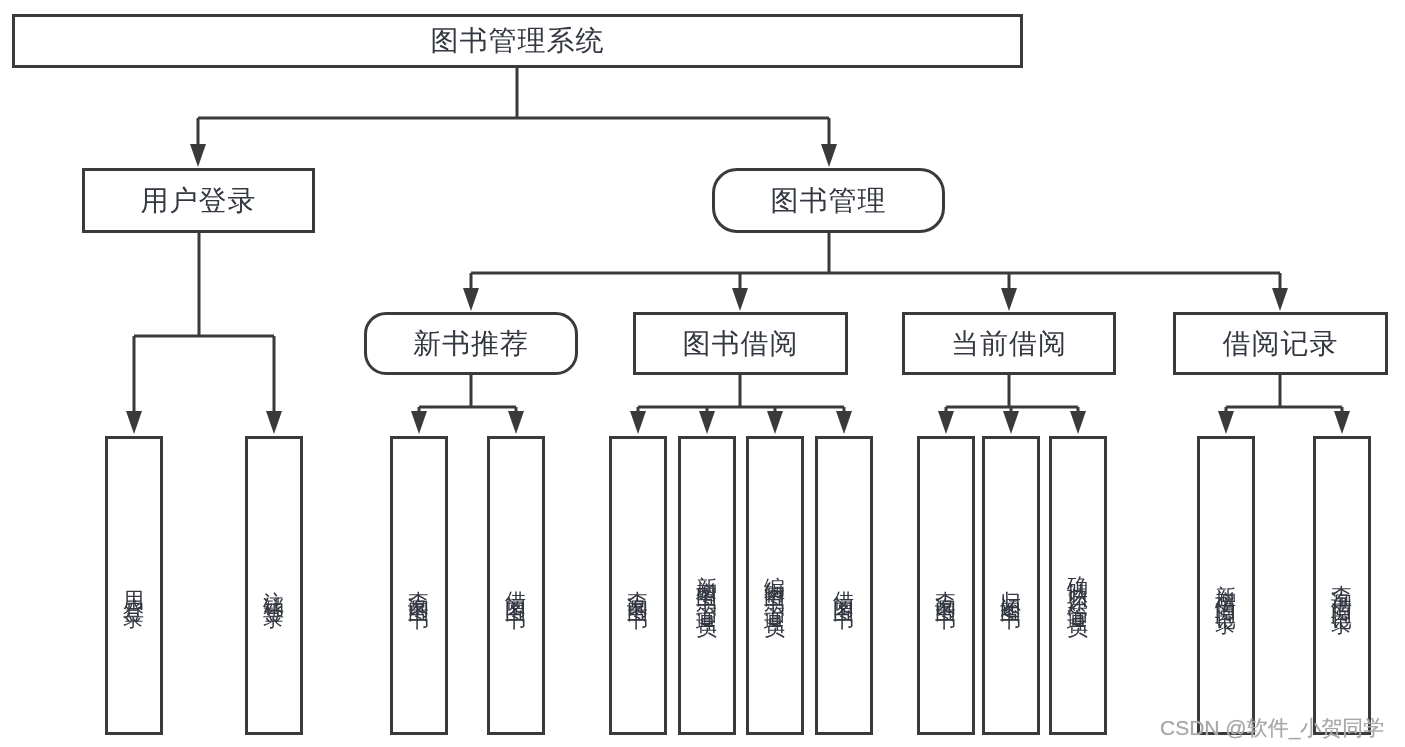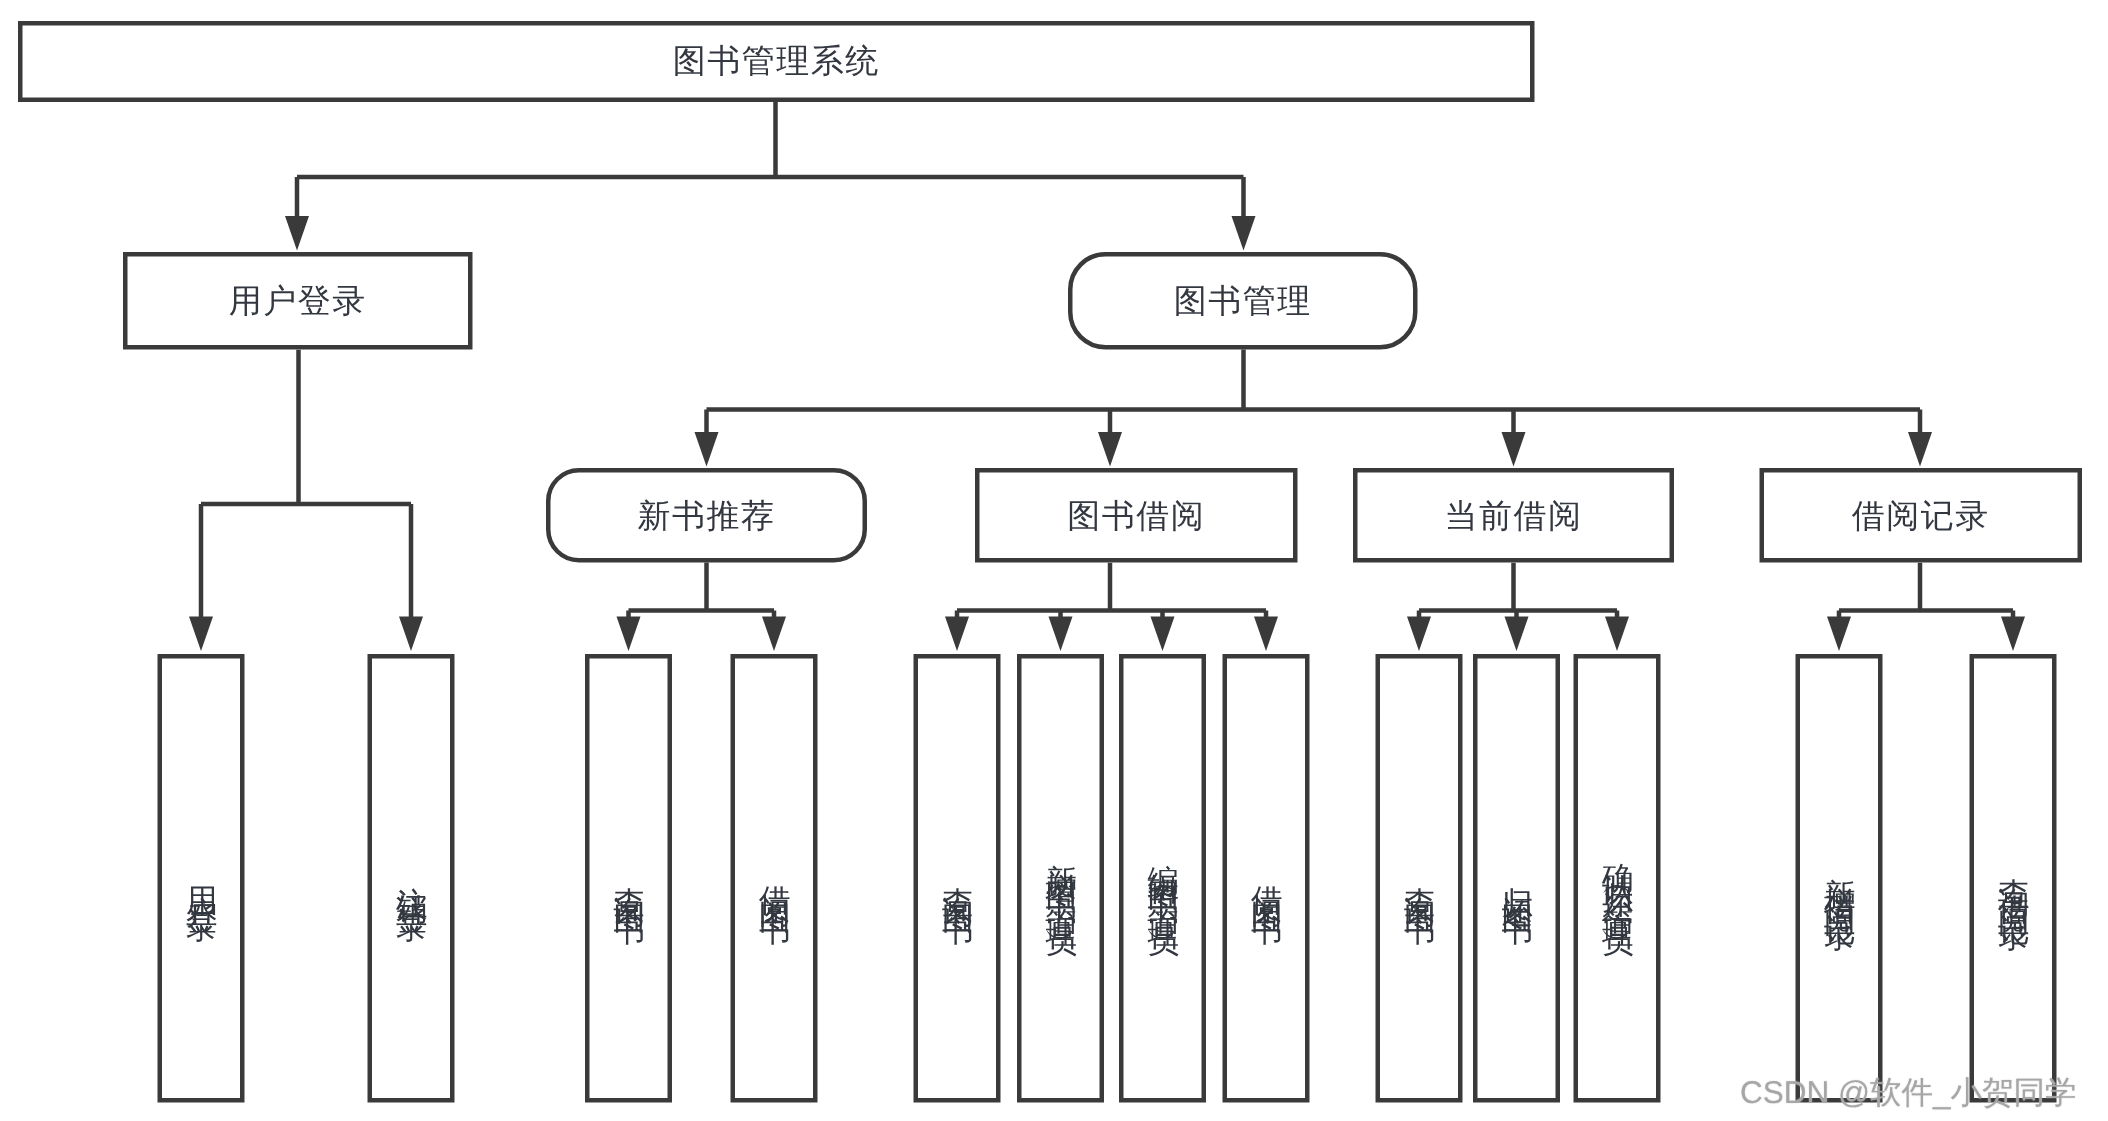--- a/index.html
+++ b/index.html
@@ -24,33 +24,33 @@
   }
   .node {
     position: absolute;
     box-sizing: border-box;
     border: 3px solid #3a3a3a;
     background: #ffffff;
     display: flex;
     align-items: center;
     justify-content: center;
     color: #333740;
-    font-size: 22px;
+    font-size: 28px;
     letter-spacing: 1px;
     text-align: center;
   }
   
   .node.root   { left: 12px;  top: 14px;  width: 1011px; height: 54px; }
   
   .node.lv2-a  { left: 82px;  top: 168px; width: 233px;  height: 65px; }
   .node.lv2-b  { left: 712px; top: 168px; width: 233px;  height: 65px; border-radius: 25px; }
   
   .node.lv3    { top: 312px; height: 63px; }
   .node.lv3-a  { left: 364px;  width: 214px; border-radius: 22px; }
-  .node.lv3-b  { left: 633px;  width: 215px; margin-left: 17px; }
+  .node.lv3-b  { left: 633px;  width: 215px; }
   .node.lv3-c  { left: 902px;  width: 214px; }
   .node.lv3-d  { left: 1173px; width: 215px; }
   
   .node.leaf   { top: 436px; height: 299px; width: 58px; font-size: 21px; }
   .node.leaf .vtext {
     writing-mode: vertical-rl;
     text-orientation: mixed;
     letter-spacing: 6px;
     line-height: 1;
     white-space: nowrap;

